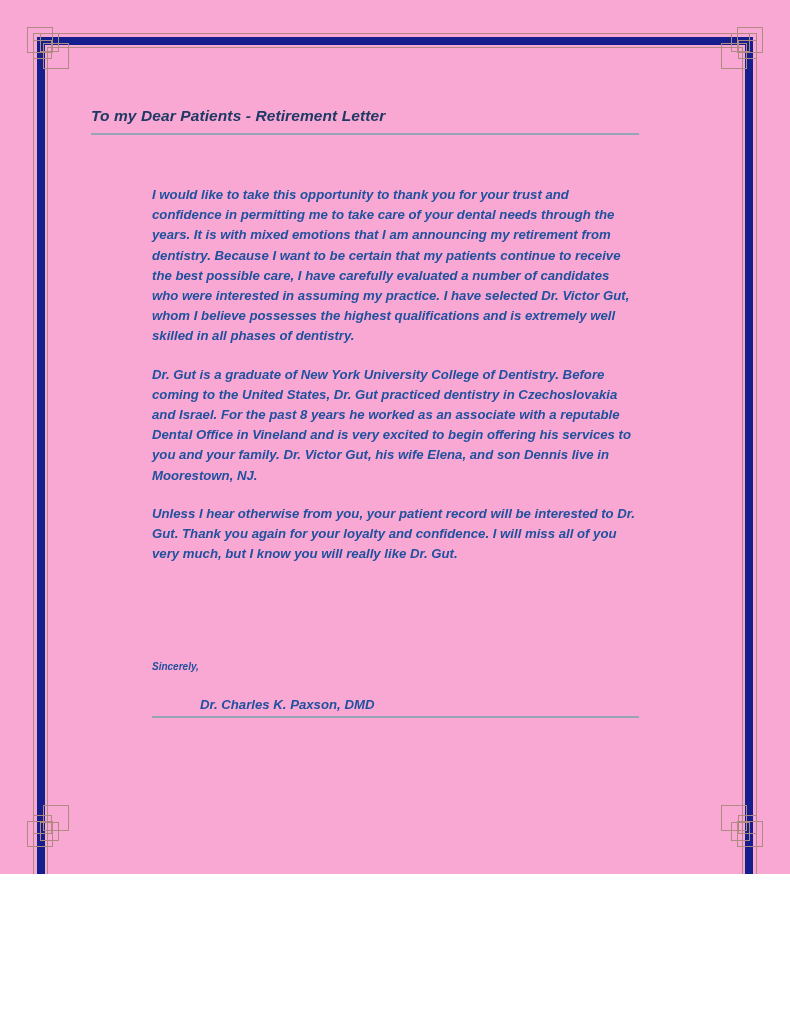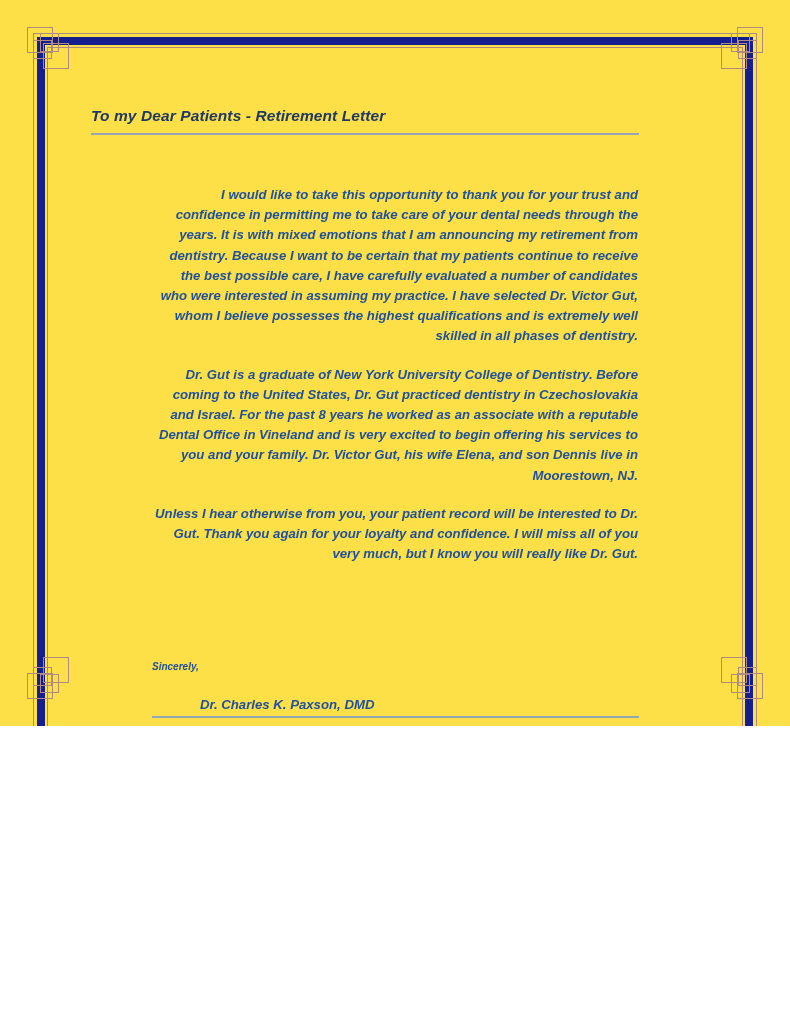--- a/index.html
+++ b/index.html
@@ -4,22 +4,22 @@
 <style>
   html, body {
     margin: 0;
     padding: 0;
     background: #ffffff;
   }
 
   .page {
     position: relative;
     width: 790px;
-    height: 726px;
-    background: #fde047;
+    height: 874px;
+    background: #f9a8d4;
     overflow: hidden;
     font-family: "Liberation Sans", sans-serif;
   }
 
   
   .border-layer {
     position: absolute;
     inset: 0;
     pointer-events: none;
   }
@@ -116,21 +116,21 @@
     width: 486px;
   }
 
   .para {
     font-size: 13.2px;
     font-weight: bold;
     font-style: italic;
     color: #20519e;
     line-height: 20.2px;
     margin: 0 0 18px 0;
-    text-align: right;
+    text-align: left;
   }
   .para:last-child { margin-bottom: 0; }
 
   .closing {
     position: absolute;
     left: 152px;
     top: 657px;
     font-size: 10px;
     font-weight: bold;
     font-style: italic;

